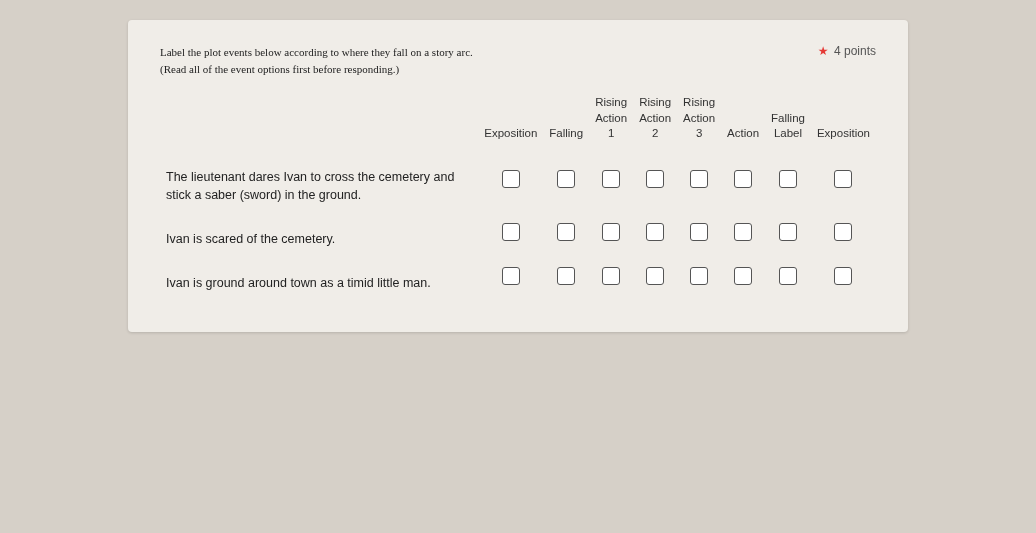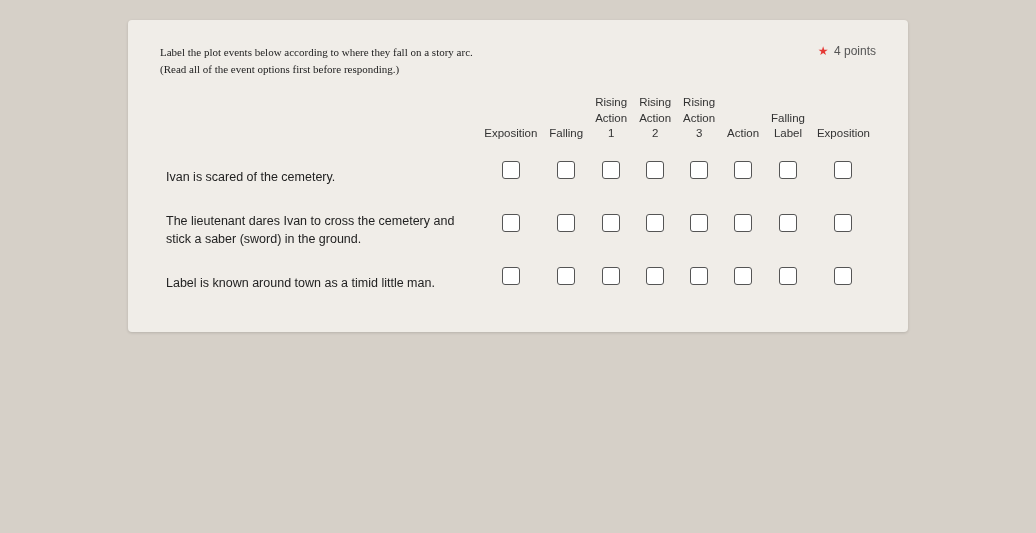--- a/index.html
+++ b/index.html
@@ -135,43 +135,43 @@
 Action
 3</span></th>
           <th><span>Action</span></th>
           <th><span style="white-space:pre-line">Falling
 Label</span></th>
           <th><span>Exposition</span></th>
         </tr>
       </thead>
       <tbody id="table-body">
       <tr>
+            <td class="event-label">The lieutenant dares Ivan to cross the cemetery and stick a saber (sword) in the ground.</td>
+            <td class="checkbox-cell"><input type="checkbox" class="checkbox-input" style=""></td>
+            <td class="checkbox-cell"><input type="checkbox" class="checkbox-input" style=""></td>
+            <td class="checkbox-cell"><input type="checkbox" class="checkbox-input" style=""></td>
+            <td class="checkbox-cell"><input type="checkbox" class="checkbox-input" style=""></td>
+            <td class="checkbox-cell"><input type="checkbox" class="checkbox-input" style=""></td>
+            <td class="checkbox-cell"><input type="checkbox" class="checkbox-input" style=""></td>
+            <td class="checkbox-cell"><input type="checkbox" class="checkbox-input" style=""></td>
+            <td class="checkbox-cell"><input type="checkbox" class="checkbox-input" style=""></td>
+          </tr>
+          <tr>
             <td class="event-label">Ivan is scared of the cemetery.</td>
             <td class="checkbox-cell"><input type="checkbox" class="checkbox-input" style=""></td>
             <td class="checkbox-cell"><input type="checkbox" class="checkbox-input" style=""></td>
             <td class="checkbox-cell"><input type="checkbox" class="checkbox-input" style=""></td>
             <td class="checkbox-cell"><input type="checkbox" class="checkbox-input" style=""></td>
             <td class="checkbox-cell"><input type="checkbox" class="checkbox-input" style=""></td>
             <td class="checkbox-cell"><input type="checkbox" class="checkbox-input" style=""></td>
             <td class="checkbox-cell"><input type="checkbox" class="checkbox-input" style=""></td>
             <td class="checkbox-cell"><input type="checkbox" class="checkbox-input" style=""></td>
           </tr>
           <tr>
-            <td class="event-label">The lieutenant dares Ivan to cross the cemetery and stick a saber (sword) in the ground.</td>
-            <td class="checkbox-cell"><input type="checkbox" class="checkbox-input" style=""></td>
-            <td class="checkbox-cell"><input type="checkbox" class="checkbox-input" style=""></td>
-            <td class="checkbox-cell"><input type="checkbox" class="checkbox-input" style=""></td>
-            <td class="checkbox-cell"><input type="checkbox" class="checkbox-input" style=""></td>
-            <td class="checkbox-cell"><input type="checkbox" class="checkbox-input" style=""></td>
-            <td class="checkbox-cell"><input type="checkbox" class="checkbox-input" style=""></td>
-            <td class="checkbox-cell"><input type="checkbox" class="checkbox-input" style=""></td>
-            <td class="checkbox-cell"><input type="checkbox" class="checkbox-input" style=""></td>
-          </tr>
-          <tr>
-            <td class="event-label">Label is known around town as a timid little man.</td>
+            <td class="event-label">Ivan is ground around town as a timid little man.</td>
             <td class="checkbox-cell"><input type="checkbox" class="checkbox-input" style=""></td>
             <td class="checkbox-cell"><input type="checkbox" class="checkbox-input" style=""></td>
             <td class="checkbox-cell"><input type="checkbox" class="checkbox-input" style=""></td>
             <td class="checkbox-cell"><input type="checkbox" class="checkbox-input" style=""></td>
             <td class="checkbox-cell"><input type="checkbox" class="checkbox-input" style=""></td>
             <td class="checkbox-cell"><input type="checkbox" class="checkbox-input" style=""></td>
             <td class="checkbox-cell"><input type="checkbox" class="checkbox-input" style=""></td>
             <td class="checkbox-cell"><input type="checkbox" class="checkbox-input" style=""></td>
           </tr>
         </tbody>

